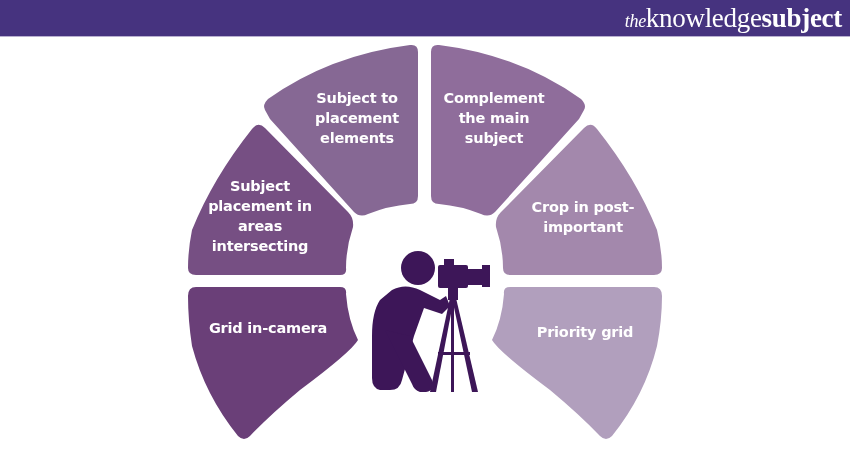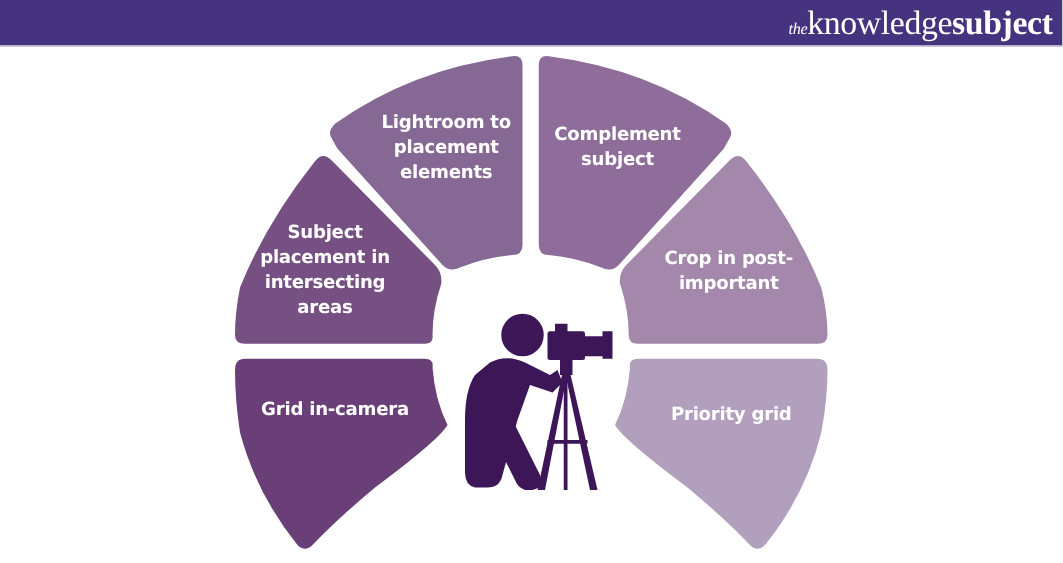--- a/index.html
+++ b/index.html
@@ -1,19 +1,19 @@
 <!DOCTYPE html>
 <html><head>
 <meta charset="utf-8">
 <style>
   html, body { margin: 0; padding: 0; }
   body { width: 850px; height: 450px; background: #ffffff; position: relative; overflow: hidden; font-family: "DejaVu Sans", sans-serif; }
   .header { position: absolute; left: 0; top: 0; width: 850px; height: 36px; background: #46337f; border-bottom: 1px solid #b9b0d0; }
   .brand { position: absolute; right: 8px; top: 1px; color: #ffffff; font-family: "Liberation Serif", serif; font-size: 27px; letter-spacing: -0.3px; line-height: 34px; white-space: nowrap; }
-  .brand .the { font-style: italic; font-size: 13px; margin-top: 32px; }
+  .brand .the { font-style: italic; font-size: 18px; margin-top: 32px; }
   .brand .academy { font-weight: bold; }
   svg.diagram { position: absolute; left: 0; top: 0; }
   .label { position: absolute; color: #ffffff; font-family: "DejaVu Sans", sans-serif; font-weight: bold; font-size: 14.5px; line-height: 20px; text-align: center; transform: translate(-50%, -50%); white-space: nowrap; letter-spacing: -0.2px; }
 </style>
 </head>
 <body>
 
 <div class="header">
   <div class="brand">
     <span class="the">the</span><span>knowledge</span><span class="academy">subject</span>
@@ -53,30 +53,31 @@
     <rect x="438" y="352" width="32" height="3"></rect>
   </g>
 </svg>
 
 <div class="label" style="left:268px; top:328px;">
   <div>Grid in-camera</div>
 </div>
 <div class="label" style="left:260px; top:216px;">
   <div>Subject</div>
   <div>placement in</div>
+  <div>areas</div>
   <div>intersecting</div>
-  <div>areas</div>
 </div>
 <div class="label" style="left:357px; top:118px;">
-  <div>Lightroom to</div>
+  <div>Subject to</div>
   <div>placement</div>
   <div>elements</div>
 </div>
 <div class="label" style="left:494px; top:118px;">
   <div>Complement</div>
+  <div>the main</div>
   <div>subject</div>
 </div>
 <div class="label" style="left:583px; top:217px;">
   <div>Crop in post-</div>
   <div>important</div>
 </div>
 <div class="label" style="left:585px; top:332px;">
   <div>Priority grid</div>
 </div>
 

